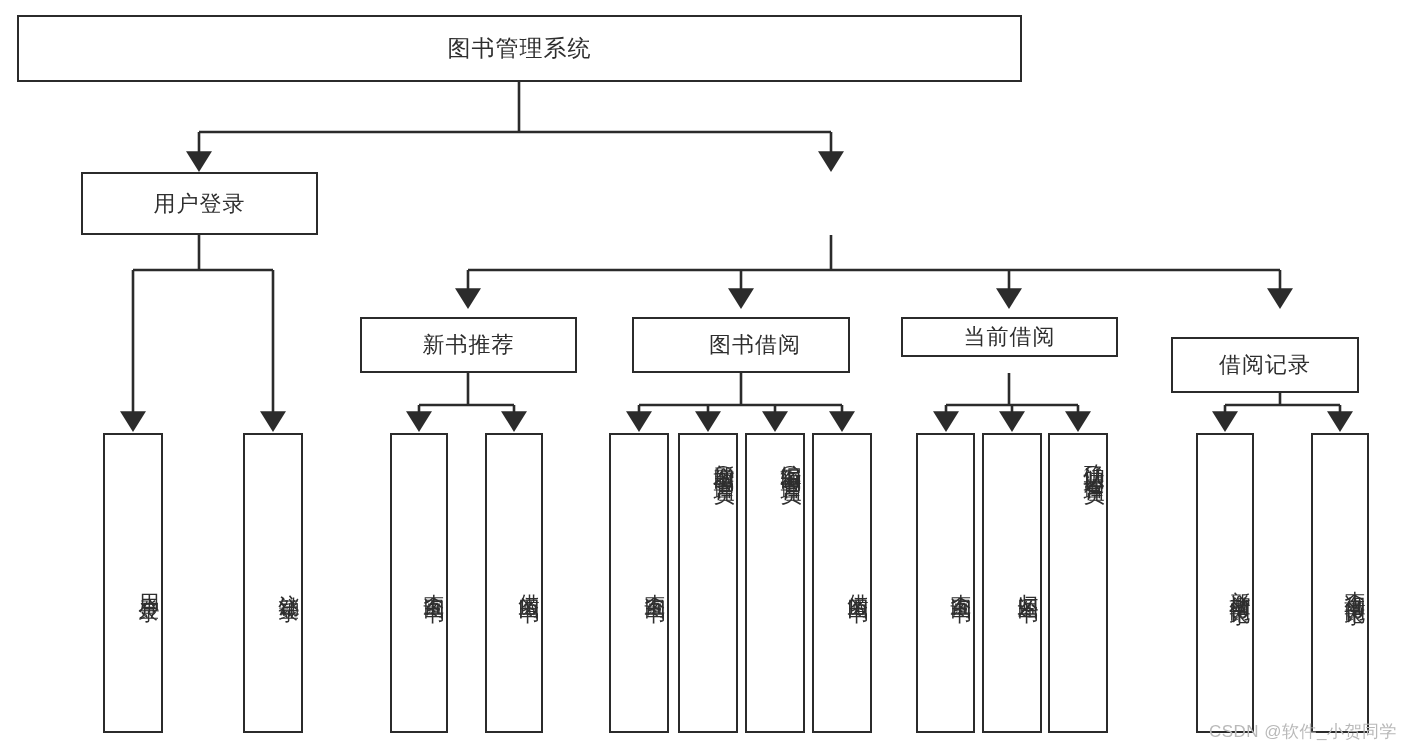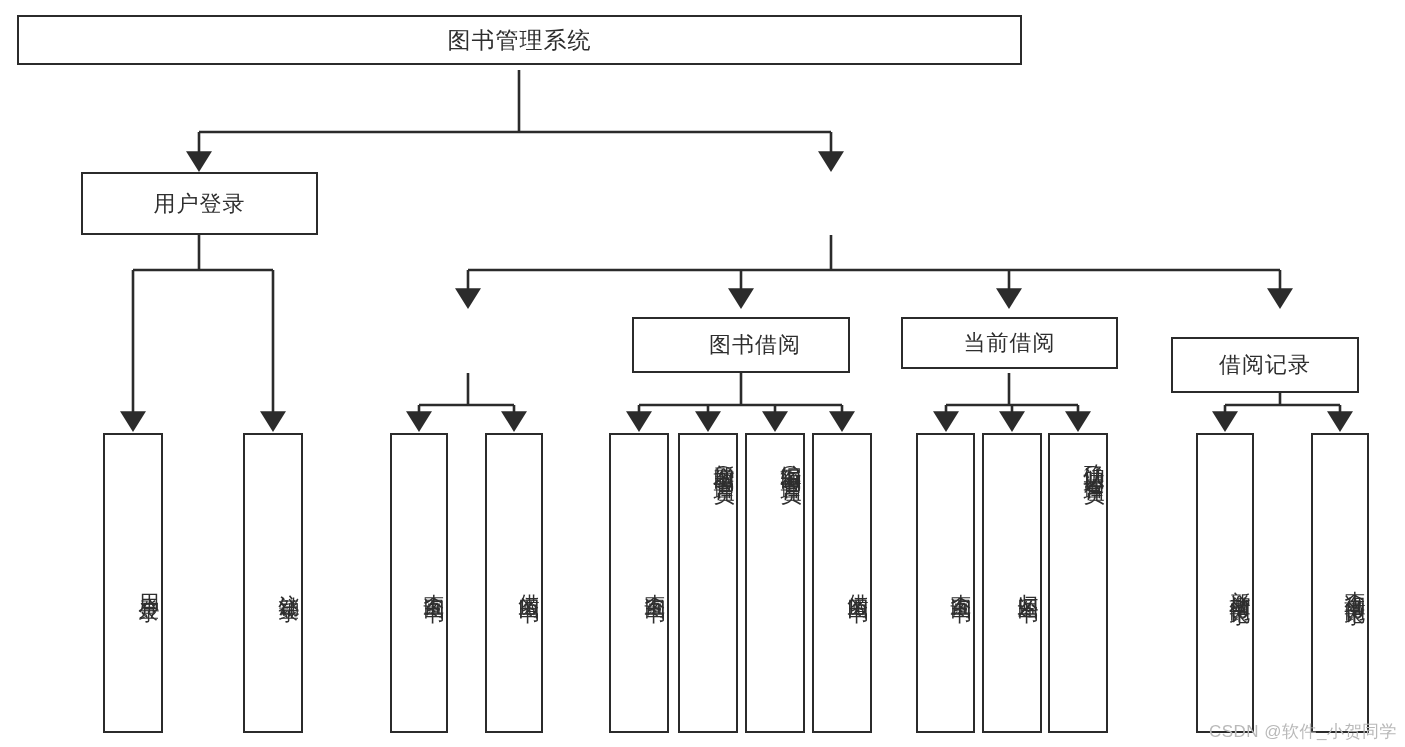--- a/index.html
+++ b/index.html
@@ -117,32 +117,35 @@
       <path d="M1012,405 L1012,420" marker-end="url(#arrow)"></path>
       <path d="M1078,405 L1078,420" marker-end="url(#arrow)"></path>
 
       <path d="M1280,373 L1280,405"></path>
       <path d="M1225,405 L1340,405"></path>
       <path d="M1225,405 L1225,420" marker-end="url(#arrow)"></path>
       <path d="M1340,405 L1340,420" marker-end="url(#arrow)"></path>
     </g>
   </svg>
 
-  <div class="node node-h node-root" style="left:17px; top:15px; width:1005px; height:50px;">
+  <div class="node node-h node-root" style="left:17px; top:15px; width:1005px; height:67px;">
     <span>图书管理系统</span>
   </div>
 
   <div class="node node-h" style="left:81px; top:172px; width:237px; height:63px;">
     <span>用户登录</span>
   </div>
 
+  <div class="node node-h" style="left:360px; top:317px; width:217px; height:56px;">
+    <span>新书推荐</span>
+  </div>
   <div class="node node-h" style="left:632px; top:317px; width:218px; height:56px;padding-left:28px;">
     <span>图书借阅</span>
   </div>
-  <div class="node node-h" style="left:901px; top:317px; width:217px; height:52px;">
+  <div class="node node-h" style="left:901px; top:317px; width:217px; height:40px;">
     <span>当前借阅</span>
   </div>
   <div class="node node-h" style="left:1171px; top:317px; width:188px; height:56px;margin-top:20px;">
     <span>借阅记录</span>
   </div>
 
   <div class="node node-v short" style="left:103px; top:433px; width:60px; height:300px;">
     <span>用户登录</span>
   </div>
   <div class="node node-v short" style="left:243px; top:433px; width:60px; height:300px;">

